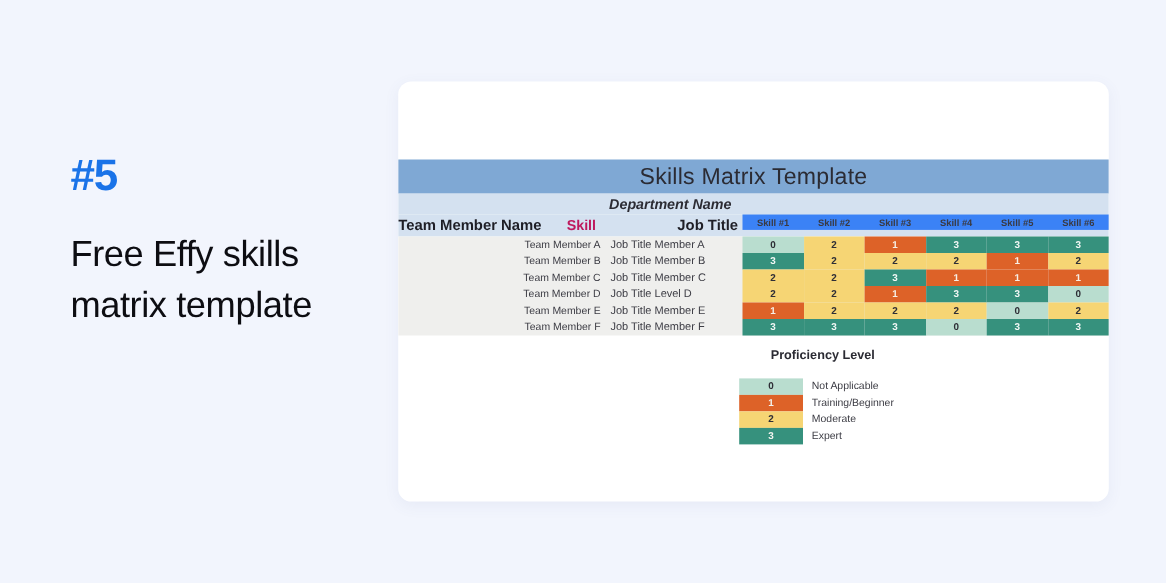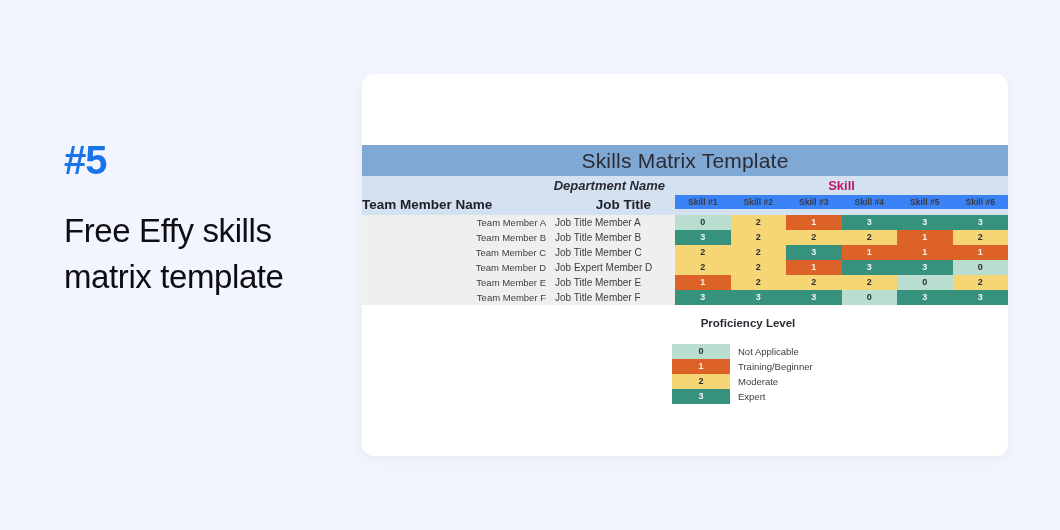--- a/index.html
+++ b/index.html
@@ -73,21 +73,21 @@
     letter-spacing: 0.2px;
   }
 
   
   .hdr-band {
     background: #d4e1f0;
     display: flex;
     align-items: stretch;
   }
 
-  .hdr-band.r1 { height: 19px; }
+  .hdr-band.r1 { height: 19px; flex-direction: column; }
   .hdr-band.r2 { height: 20px; }
 
   .dept-name {
     width: 313px;
     flex: none;
     text-align: right;
     padding-right: 10px;
     font-size: 13px;
     font-style: italic;
     color: #2b2b33;
@@ -110,21 +110,21 @@
     text-align: left;
     font-size: 13.5px;
     font-weight: bold;
     color: #1e1e26;
     line-height: 20px;
   }
 
   .hdr-job {
     width: 120px; flex: none;
     text-align: right;
-    padding-right: 24px;
+    padding-right: 4px;
     font-size: 13.5px;
     font-weight: bold;
     color: #1e1e26;
     line-height: 20px;
   }
 
   .skill-head {
     background: #3b82f6;
     display: flex;
     width: 333px;
@@ -284,21 +284,21 @@
             <div class="cell lv2">2</div>
             <div class="cell lv2">2</div>
             <div class="cell lv3">3</div>
             <div class="cell lv1">1</div>
             <div class="cell lv1">1</div>
             <div class="cell lv1">1</div>
           </div>
         </div>
         <div class="row">
           <div class="cell-name">Team Member D</div>
-          <div class="cell-job">Job Expert Member D</div>
+          <div class="cell-job">Job Title Level D</div>
           <div class="cell-skills">
             <div class="cell lv2">2</div>
             <div class="cell lv2">2</div>
             <div class="cell lv1">1</div>
             <div class="cell lv3">3</div>
             <div class="cell lv3">3</div>
             <div class="cell lv0">0</div>
           </div>
         </div>
         <div class="row">

